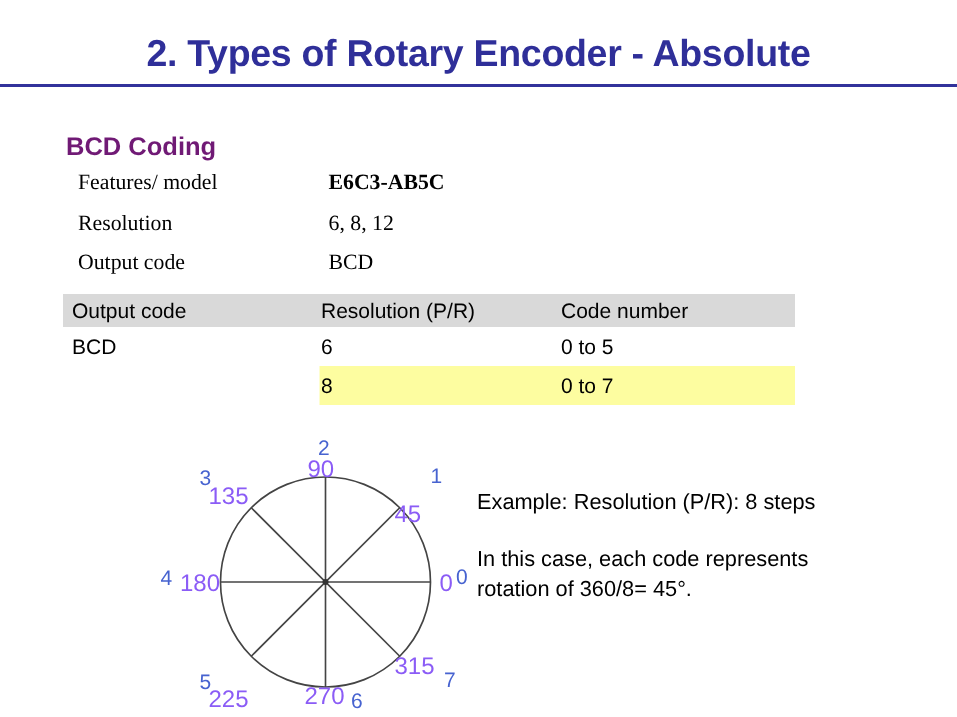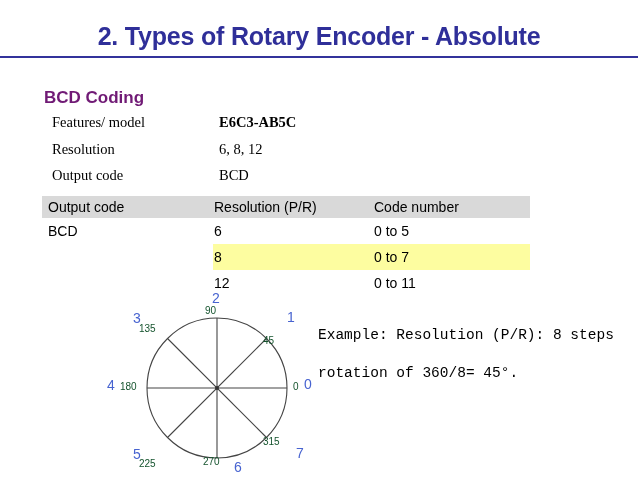--- a/index.html
+++ b/index.html
@@ -111,40 +111,39 @@
   #dial {
     position: absolute;
     left: 95px;
     top: 288px;
     width: 250px;
     height: 190px;
   }
   #dial svg { display: block; }
   .deg-label {
     position: absolute;
-    font-size: 10px;
-    color: #14532d;
+    font-size: 16px;
+    color: #8b5cf6;
     white-space: nowrap;
   }
   .code-label {
     position: absolute;
     font-size: 14px;
     color: #4763d0;
     white-space: nowrap;
   }
 
   
   #explain {
     position: absolute;
     left: 318px;
     top: 325px;
     width: 300px;
     font-size: 14.5px;
     line-height: 20px;
-    font-family: Liberation Mono, monospace;
   }
   #explain p { margin: 0; }
   #explain .gap { height: 18px; }
 </style>
 </head>
 <body>
 
 <div id="slide-title">2. Types of Rotary Encoder - Absolute</div>
 <div id="title-rule"></div>
 
@@ -177,25 +176,20 @@
     <span class="tbl-cell c2">0 to 5</span>
   </div>
 
   <div class="tbl-row">
     <span class="hl-band"></span>
     <span class="tbl-cell c0"></span>
     <span class="tbl-cell c1">8</span>
     <span class="tbl-cell c2">0 to 7</span>
   </div>
 
-  <div class="tbl-row">
-    <span class="tbl-cell c0"></span>
-    <span class="tbl-cell c1">12</span>
-    <span class="tbl-cell c2">0 to 11</span>
-  </div>
 
 </div>
 
 <div id="dial">
   <svg width="250" height="190" viewBox="0 0 250 190">
 
     <circle cx="122" cy="100" r="70" fill="none" stroke="#444" stroke-width="1.1"></circle>
 
     <line x1="52" y1="100" x2="192" y2="100" stroke="#444" stroke-width="1.1"></line>
 
@@ -222,14 +216,15 @@
   <span class="code-label" style="left:38px;  top:22px;">3</span>
   <span class="code-label" style="left:12px;  top:89px;">4</span>
   <span class="code-label" style="left:38px;  top:158px;">5</span>
   <span class="code-label" style="left:139px; top:171px;">6</span>
   <span class="code-label" style="left:201px; top:157px;">7</span>
 </div>
 
 <div id="explain">
   <p>Example: Resolution (P/R): 8 steps</p>
   <div class="gap"></div>
+  <p>In this case, each code represents</p>
   <p>rotation of 360/8= 45°.</p>
 </div>
 
 </body></html>

